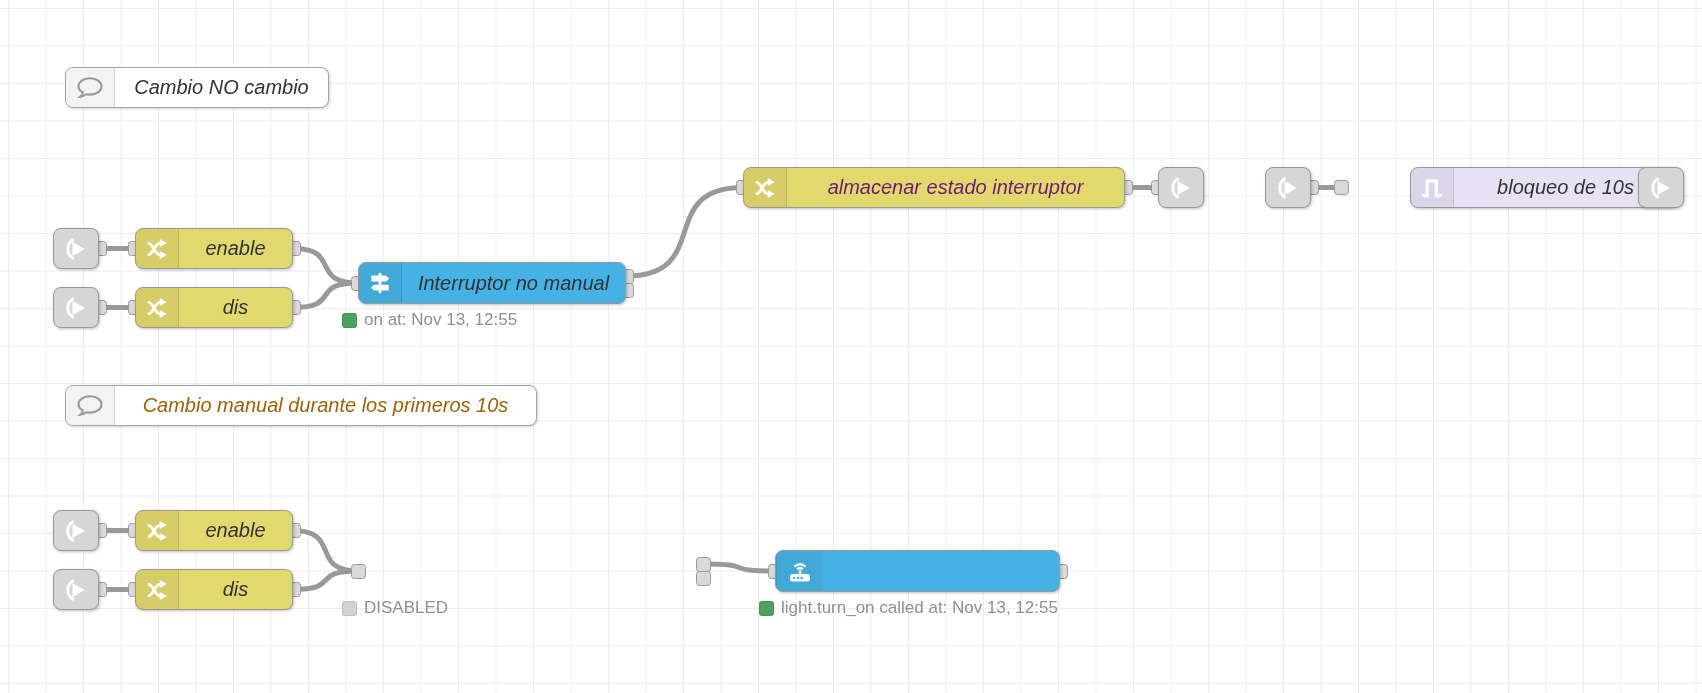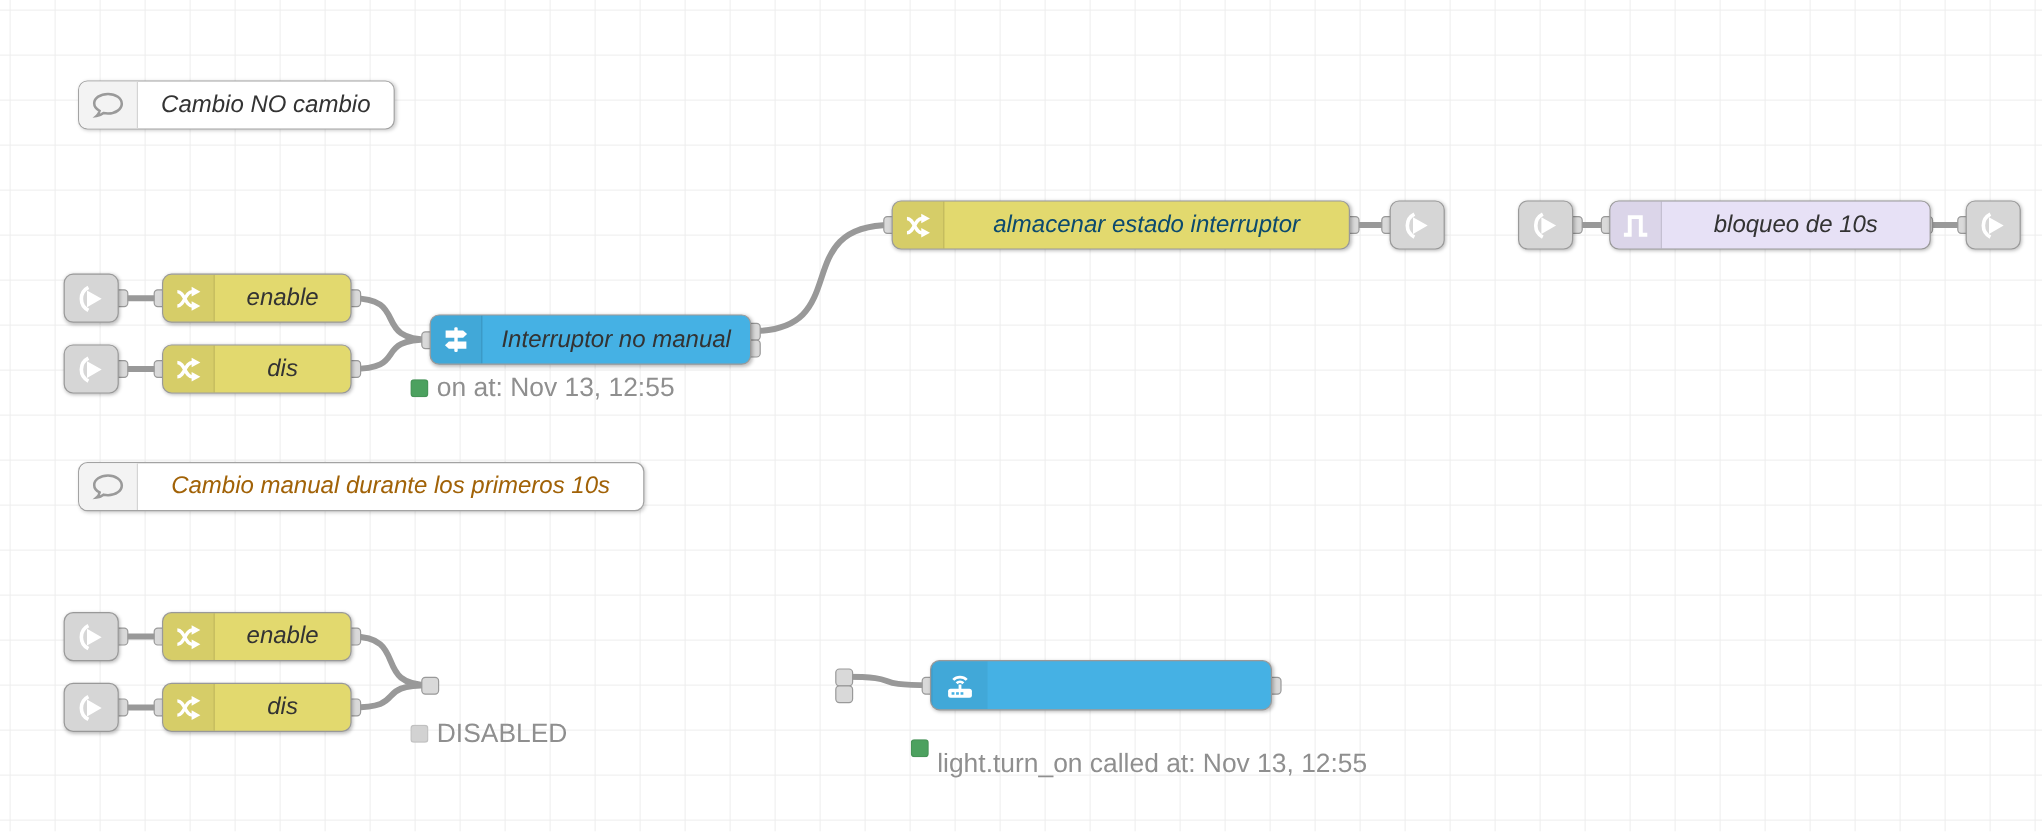--- a/index.html
+++ b/index.html
@@ -21,21 +21,21 @@
   .icon-section.right{border-right:none;border-left:1px solid rgba(0,0,0,0.10);}
   .node-label{flex:1;display:flex;align-items:center;justify-content:center;
     font-style:italic;font-size:20px;color:#333;white-space:nowrap;padding:0 8px;}
   .node.comment{border-color:#a3a3a3;background:#fff;box-shadow:1px 1px 3px rgba(0,0,0,.18);}
   .node.comment .icon-section{width:48px;background:#f3f3f3;border-right:1px solid #d4d4d4;}
   .node.service .icon-section{width:46px;}
   .node.link{align-items:center;justify-content:center;}
   .status{position:absolute;display:flex;align-items:center;gap:7px;z-index:2;}
   .status-dot{width:15px;height:15px;border-radius:3px;flex:none;
     border:1px solid rgba(0,0,0,0.08);box-sizing:border-box;}
-  .status-text{font-size:22px;color:#8f8f8f;white-space:nowrap;}
+  .status-text{font-size:17px;color:#8f8f8f;white-space:nowrap;}
 </style>
 </head>
 <body>
 
 <div id="canvas">
     <svg id="wires" width="1702" height="693">
       <path d="M 99 248.5 C 139 248.5, 95 248.5, 135 248.5" stroke="#999999"></path>
       <path d="M 99 307.5 C 139 307.5, 95 307.5, 135 307.5" stroke="#999999"></path>
       <path d="M 293 248.5 C 341.75 248.5, 309.25 283, 358 283" stroke="#999999"></path>
       <path d="M 293 307.5 C 341.75 307.5, 309.25 283, 358 283" stroke="#999999"></path>
@@ -152,39 +152,39 @@
       <div class="icon-section">
         <svg viewBox="0 0 24 24" width="26" height="26">
           <g fill="none" stroke="#fff" stroke-width="2.6">
             <path d="M3.5 17.5 C9 17.5 9.5 6.5 15 6.5"></path>
             <path d="M3.5 6.5 C9 6.5 9.5 17.5 15 17.5"></path>
           </g>
           <polygon fill="#fff" points="14.5,2.8 21.2,6.5 14.5,10.2"></polygon>
           <polygon fill="#fff" points="14.5,13.8 21.2,17.5 14.5,21.2"></polygon>
         </svg>
       </div>
-      <div class="node-label" style="color: #0c4a6e;">almacenar estado interruptor</div>
+      <div class="node-label" style="color: #701a75;">almacenar estado interruptor</div>
     </div>
     <div class="node link" style="left: 1158px; top: 167px; width: 46px; height: 41px; background: rgb(214, 214, 214);">
       <div class="icon-section" style="width: 100%; background: transparent; border: none;">
         <svg viewBox="0 0 24 24" width="28" height="28">
           <path d="M10 3.8 A 9.2 9.2 0 0 0 10 20.2" fill="none" stroke="#fff" stroke-width="2.6"></path>
           <polygon fill="#fff" points="9,6 19.5,12 9,18"></polygon>
         </svg>
       </div>
     </div>
     <div class="node link" style="left: 1265px; top: 167px; width: 46px; height: 41px; background: rgb(214, 214, 214);">
       <div class="icon-section" style="width: 100%; background: transparent; border: none;">
         <svg viewBox="0 0 24 24" width="28" height="28">
           <path d="M10 3.8 A 9.2 9.2 0 0 0 10 20.2" fill="none" stroke="#fff" stroke-width="2.6"></path>
           <polygon fill="#fff" points="9,6 19.5,12 9,18"></polygon>
         </svg>
       </div>
     </div>
-    <div class="node trigger" style="left: 1341px; top: 167px; width: 268px; height: 41px; background: rgb(231, 225, 246);">
+    <div class="node trigger" style="left: 1410px; top: 167px; width: 268px; height: 41px; background: rgb(231, 225, 246);">
       <div class="icon-section">
         <svg viewBox="0 0 24 24" width="26" height="26" fill="none" stroke="#fff" stroke-width="3">
           <path d="M3 19 L7.5 19 L7.5 5.5 L16 5.5 L16 19 L21 19"></path>
         </svg>
       </div>
       <div class="node-label" style="color: rgb(51, 51, 51);">bloqueo de 10s</div>
     </div>
     <div class="node link" style="left: 1638px; top: 167px; width: 46px; height: 41px; background: rgb(214, 214, 214);">
       <div class="icon-section" style="width: 100%; background: transparent; border: none;">
         <svg viewBox="0 0 24 24" width="28" height="28">
@@ -247,15 +247,15 @@
           <rect x="11" y="11.5" width="2" height="4" fill="#fff"></rect>
           <rect x="3.5" y="14.5" width="17" height="6.5" rx="1.8" fill="#fff"></rect>
           <rect x="6" y="17" width="2" height="1.8" fill="#45B1E4"></rect>
           <rect x="9.2" y="17" width="2" height="1.8" fill="#45B1E4"></rect>
           <rect x="12.4" y="17" width="2" height="1.8" fill="#45B1E4"></rect>
         </svg>
       </div>
     </div>
     <div class="status" style="left: 759px; top: 598px;">
       <div class="status-dot" style="background: rgb(76, 161, 95);"></div>
-      <div class="status-text" style="color: rgb(143, 143, 143); margin-top: 25px;">light.turn_on called at: Nov 13, 12:55</div>
+      <div class="status-text" style="color: rgb(143, 143, 143);">light.turn_on called at: Nov 13, 12:55</div>
     </div>
   </div>
 
 </body></html>

